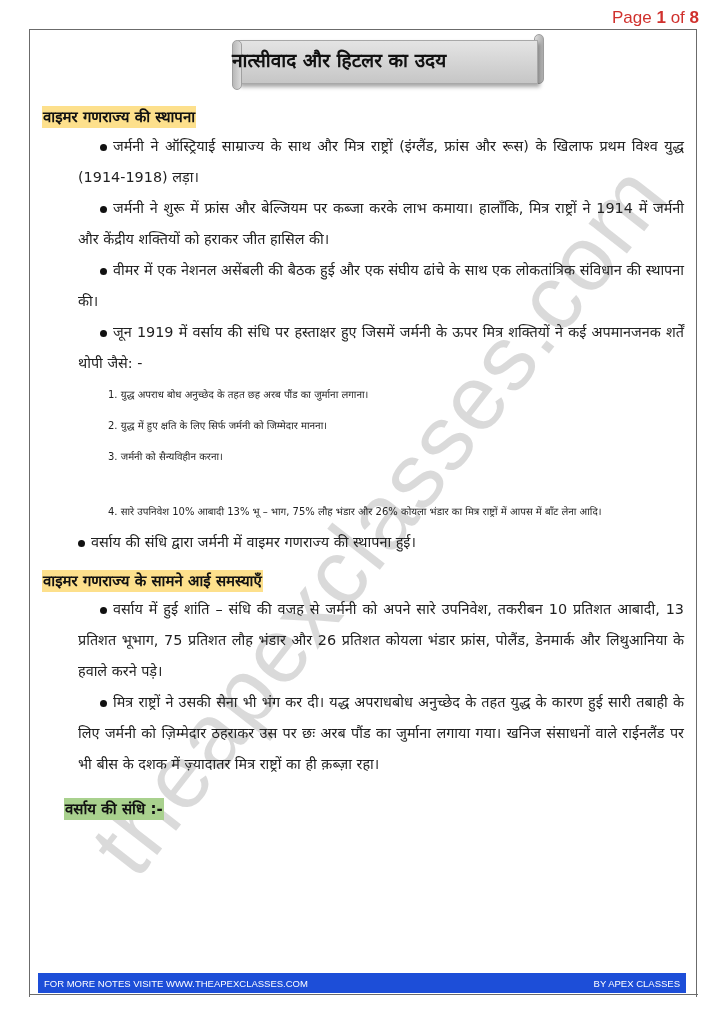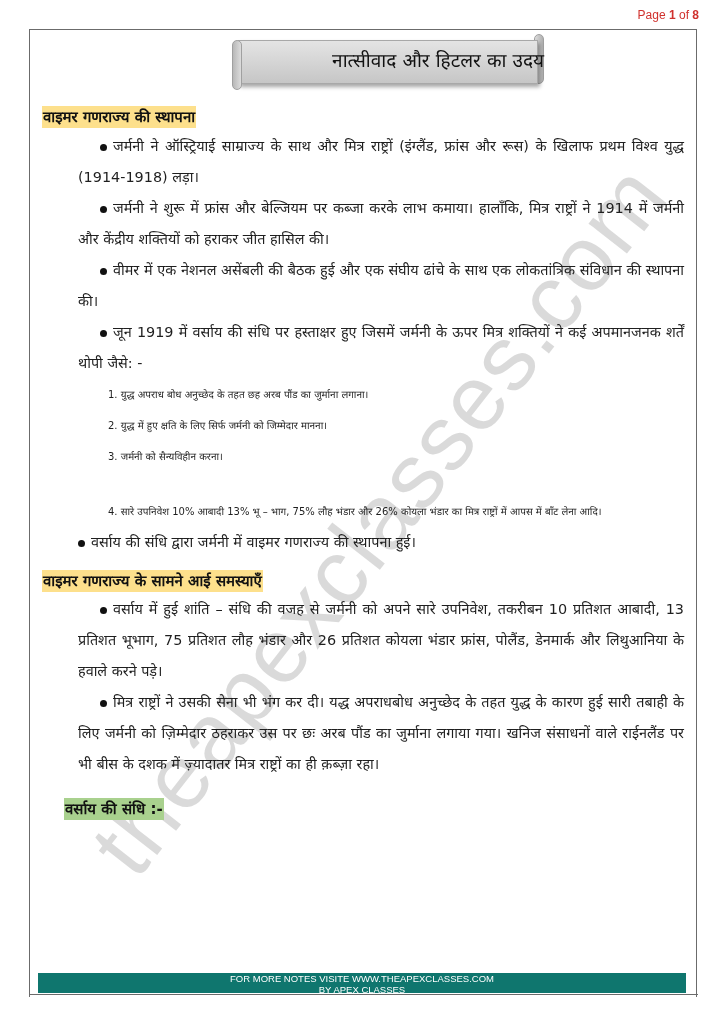--- a/index.html
+++ b/index.html
@@ -1,21 +1,21 @@
 <!DOCTYPE html>
 <html><head>
 <meta charset="utf-8">
 <style>
   * { box-sizing: border-box; margin: 0; padding: 0; }
   html, body { width: 725px; height: 1024px; background: #ffffff; overflow: hidden; }
   body { position: relative; font-family: "DejaVu Sans", "Liberation Sans", sans-serif; color: #1a1a1a; }
 
   .page-number {
     position: absolute; top: 8px; right: 26px;
-    font-family: "Liberation Sans", sans-serif; font-size: 12px; color: #d0312d;
+    font-family: "Liberation Sans", sans-serif; font-size: 17px; color: #d0312d;
   }
   .page-number b { font-weight: bold; }
 
   .frame {
     position: absolute; left: 29px; top: 29px; width: 668px; height: 968px;
     border: 1px solid #6b6b6b; border-bottom: none;
   }
 
   .title-banner {
     position: absolute; left: 232px; top: 34px; width: 312px; height: 56px;
@@ -30,22 +30,22 @@
     position: absolute; left: 0; top: 6px; width: 10px; bottom: 0;
     background: linear-gradient(90deg, #b8b8b8, #dcdcdc);
     border: 1px solid #a0a0a0; border-radius: 5px;
   }
   .title-banner .curl-right {
     position: absolute; right: 0; top: 0; width: 10px; bottom: 6px;
     background: linear-gradient(90deg, #dcdcdc, #b0b0b0);
     border: 1px solid #a0a0a0; border-radius: 5px;
   }
   .title-banner .title-text {
-    position: absolute; left: 0; right: 0; top: 13px; text-align: right;
-    font-size: 19px; font-weight: normal; color: #111;
+    position: absolute; left: 0; right: 0; top: 13px; text-align: left;
+    font-size: 19px; font-weight: bold; color: #111;
   }
 
   .content { position: absolute; left: 42px; top: 100px; width: 642px; }
 
   .heading {
     display: inline-block; font-size: 15px; font-weight: bold; line-height: 22px;
     padding: 0 1px; color: #111;
   }
   .hl-yellow { background: #fde08c; text-align: center; }
   .hl-green  { background: #a9d18e; }
@@ -55,23 +55,23 @@
     padding-left: 0;
     margin-left: 36px;
   }
   .para .first { padding-left: 22px; }
   .bullet-dot { display: inline-block; width: 7px; height: 7px; background: #111; border-radius: 50%; margin-right: 6px; vertical-align: middle; }
 
   .numbered { padding-left: 66px; font-size: 10px; line-height: 31px; color: #1f1f1f; }
 
   .footer {
     position: absolute; left: 38px; top: 973px; width: 648px; height: 20px;
-    background: #0f766e; color: #ffffff;
+    background: #1d4ed8; color: #ffffff;
     font-family: "Liberation Sans", sans-serif; font-size: 9.5px;
-    display: flex; justify-content: space-between; align-items: center; padding: 0 6px; flex-direction: column;
+    display: flex; justify-content: space-between; align-items: center; padding: 0 6px;
   }
   .footer-rule { position: absolute; left: 29px; top: 994px; width: 669px; height: 1px; background: #6b6b6b; }
 
   .watermark {
     position: absolute; left: 40px; top: 470px;
     font-family: "Liberation Sans", sans-serif; font-size: 92px; color: rgba(150,150,150,0.35);
     transform: rotate(-52deg); transform-origin: left top; white-space: nowrap;
     pointer-events: none; letter-spacing: 2px; top: 830px; left: 70px;
   }
 </style>

